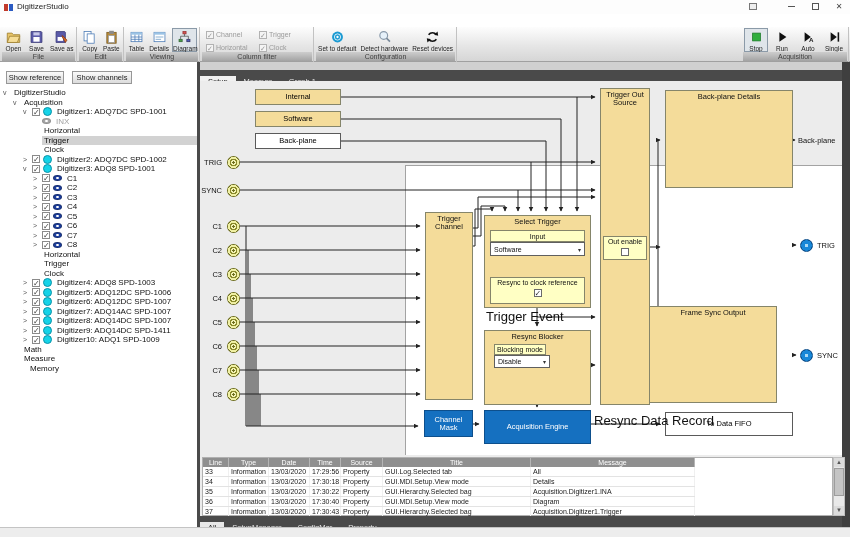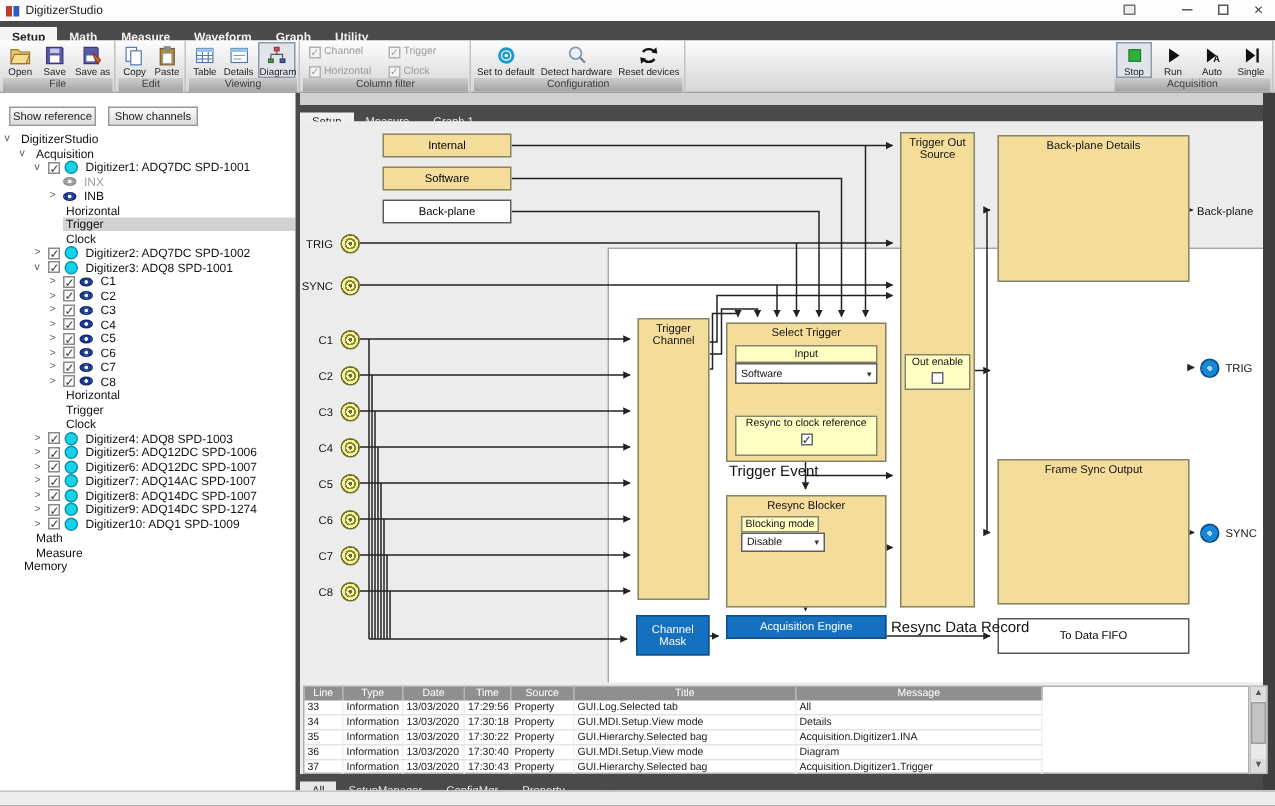--- a/index.html
+++ b/index.html
@@ -78,21 +78,21 @@
   .dropdown .ddtext { flex:1; padding-left:3px; white-space:nowrap; overflow:hidden; }
   .dropdown .ddarrow { width:9px; font-size:6px; color:#333; text-align:center; }
   .panel-check { background:#ffffc4; border:1px solid #85856a; text-align:center; }
   .panel-check .pclabel { font-size:7px; color:#111; line-height:10px; white-space:nowrap; }
   .panel-check .pccheck { width:8px; height:8px; border:1px solid #6a6a6a; background:#fff; margin:1px auto 0;
     font-size:8px; line-height:7px; color:#333; }
   .dconn { position:absolute; width:13px; height:13px; border-radius:50%; }
   .dconn.olive { background:radial-gradient(circle, #6e6e1e 0 1.2px, #f4f4b4 1.2px 2.6px, #8a8a2a 2.6px 3.8px, #efefa2 3.8px 5.4px, #6e6e1e 5.4px 6.5px); }
   .dconn.blue { background:radial-gradient(circle, #a8d8f4 0 1.6px, #1787d8 1.6px 5.2px, #0b5c9e 5.2px 6.5px); }
   .dclabel { position:absolute; font-size:7.5px; color:#111; white-space:nowrap; }
-  .elabel { position:absolute; font-size:10px; color:#111; white-space:nowrap; }
+  .elabel { position:absolute; font-size:13px; color:#111; white-space:nowrap; }
   
   #log-panel { position:absolute; left:200px; top:455px; width:642px; height:72px; background:#ececec; }
   #log-table { position:absolute; left:2px; top:2px; width:631px; height:59px; background:#fff; border:1px solid #b0b0b0; }
   .lhead { display:flex; height:9px; }
   .lhead .hc { background:#8f8f8f; color:#fff; font-size:7px; line-height:9px; text-align:center;
     border-right:1px solid #b5b5b5; overflow:hidden; flex:none; }
   .lrow { display:flex; height:10px; border-bottom:1px solid #e3e3e3; width:492px; }
   .lrow .rc { font-size:7px; line-height:10px; color:#1a1a1a; padding-left:2px; border-right:1px solid #f0f0f0;
     overflow:hidden; white-space:nowrap; flex:none; }
   #log-scroll { position:absolute; left:633px; top:2px; width:12px; height:59px; background:#e9e9e9; border:1px solid #c0c0c0; }
@@ -116,21 +116,20 @@
       <rect x="0" y="1" width="4" height="7" fill="#c23a2a"></rect>
         <rect x="5" y="1" width="4" height="7" fill="#2a5ac2"></rect>
     </svg>
     <span id="win-title">DigitizerStudio</span>
     <span class="tb-ctrl" id="tb-extra"><span class="glyph-page"></span></span>
     <span class="tb-ctrl" id="tb-min"><span class="glyph-min"></span></span>
     <span class="tb-ctrl" id="tb-max"><span class="glyph-box"></span></span>
     <span class="tb-ctrl" id="tb-close">✕</span>
   </div>
 
-  <div id="menubar"><div class="menu-item active">Setup</div><div class="menu-item">Math</div><div class="menu-item">Measure</div><div class="menu-item">Waveform</div><div class="menu-item">Graph</div><div class="menu-item">Utility</div></div>
 
   <div id="ribbon">
       <div class="rgroup" style="left: 1px; width: 76px;">
         <div class="rbtns">
           <div class="rbtn">
             <div class="ricon"><svg viewBox="0 0 18 18">
                 <path d="M1 4 h6 l2 2 h8 v10 H1z" fill="#e8c56a" stroke="#9a7b2d"></path>
                 <path d="M1 16 L4 8 h13 l-3 8z" fill="#f6dd96" stroke="#9a7b2d"></path>
               </svg></div>
             <div class="rlabel">Open</div>
@@ -290,25 +289,20 @@
           <span class="tchk">✓</span>
           <span class="tico ico-dig"></span>
           <span class="tlabel">Digitizer1: ADQ7DC SPD-1001</span>
         </div>
         <div class="trow" style="padding-left: 33px;">
           <span class="texp"></span>
           <span class="tico ico-ch dis"></span>
           <span class="tlabel dis">INX</span>
         </div>
         <div class="trow" style="padding-left: 33px;">
-          <span class="texp">&gt;</span>
-          <span class="tico ico-ch"></span>
-          <span class="tlabel">INB</span>
-        </div>
-        <div class="trow" style="padding-left: 33px;">
           <span class="texp"></span>
           <span class="tlabel">Horizontal</span>
         </div>
         <div class="trow" style="padding-left: 33px;">
           <span class="texp"></span>
           <span class="tlabel sel">Trigger</span>
         </div>
         <div class="trow" style="padding-left: 33px;">
           <span class="texp"></span>
           <span class="tlabel">Clock</span>
@@ -412,37 +406,37 @@
         <div class="trow" style="padding-left: 23px;">
           <span class="texp">&gt;</span>
           <span class="tchk">✓</span>
           <span class="tico ico-dig"></span>
           <span class="tlabel">Digitizer8: ADQ14DC SPD-1007</span>
         </div>
         <div class="trow" style="padding-left: 23px;">
           <span class="texp">&gt;</span>
           <span class="tchk">✓</span>
           <span class="tico ico-dig"></span>
-          <span class="tlabel">Digitizer9: ADQ14DC SPD-1274</span>
+          <span class="tlabel">Digitizer9: ADQ14DC SPD-1411</span>
         </div>
         <div class="trow" style="padding-left: 23px;">
           <span class="texp">&gt;</span>
           <span class="tchk">✓</span>
           <span class="tico ico-dig"></span>
           <span class="tlabel">Digitizer10: ADQ1 SPD-1009</span>
         </div>
         <div class="trow" style="padding-left: 13px;">
           <span class="texp"></span>
           <span class="tlabel">Math</span>
         </div>
         <div class="trow" style="padding-left: 13px;">
           <span class="texp"></span>
           <span class="tlabel">Measure</span>
         </div>
-        <div class="trow" style="padding-left: 5px;">
+        <div class="trow" style="padding-left: 19px;">
           <span class="texp"></span>
           <span class="tlabel">Memory</span>
         </div>
       </div>
   </div>
   <div id="sb-divider"></div>
 
   <div id="ws-topstrip"></div>
   <div id="ws-tabs"><div class="ws-tab active">Setup</div><div class="ws-tab">Measure</div><div class="ws-tab">Graph 1</div></div>
   <div id="diagram-panel">
@@ -531,26 +525,26 @@
       <div class="dnode big-yellow" style="left: 600px; top: 88px; width: 50px; height: 317px;">
         <div class="dtitle">Trigger Out Source</div>
       </div>
       <div class="dnode panel-check" style="left: 603px; top: 236px; width: 44px; height: 24px;">
         <div class="pclabel">Out enable</div>
         <div class="pccheck"></div>
       </div>
       <div class="dnode big-yellow" style="left: 665px; top: 90px; width: 128px; height: 98px;">
         <div class="dtitle">Back-plane Details</div>
       </div>
-      <div class="dnode big-yellow" style="left: 665px; top: 306px; width: 128px; height: 97px;">
+      <div class="dnode big-yellow" style="left: 649px; top: 306px; width: 128px; height: 97px;">
         <div class="dtitle">Frame Sync Output</div>
       </div>
       <div class="dnode src-white" style="left: 665px; top: 412px; width: 128px; height: 24px;">To Data FIFO</div>
       <div class="dnode blue" style="left: 424px; top: 410px; width: 49px; height: 27px;">Channel Mask</div>
-      <div class="dnode blue" style="left: 484px; top: 410px; width: 107px; height: 16px;">Acquisition Engine</div>
+      <div class="dnode blue" style="left: 484px; top: 410px; width: 107px; height: 34px;">Acquisition Engine</div>
       <div class="dconn olive" style="left: 226.5px; top: 155.5px;"></div>
       <div class="dclabel" style="top: 158px; left: 200px; width: 22px; text-align: right;">TRIG</div>
       <div class="dconn olive" style="left: 226.5px; top: 183.5px;"></div>
       <div class="dclabel" style="top: 186px; left: 200px; width: 22px; text-align: right;">SYNC</div>
       <div class="dconn olive" style="left: 226.5px; top: 219.5px;"></div>
       <div class="dclabel" style="top: 222px; left: 200px; width: 22px; text-align: right;">C1</div>
       <div class="dconn olive" style="left: 226.5px; top: 243.5px;"></div>
       <div class="dclabel" style="top: 246px; left: 200px; width: 22px; text-align: right;">C2</div>
       <div class="dconn olive" style="left: 226.5px; top: 267.5px;"></div>
       <div class="dclabel" style="top: 270px; left: 200px; width: 22px; text-align: right;">C3</div>

